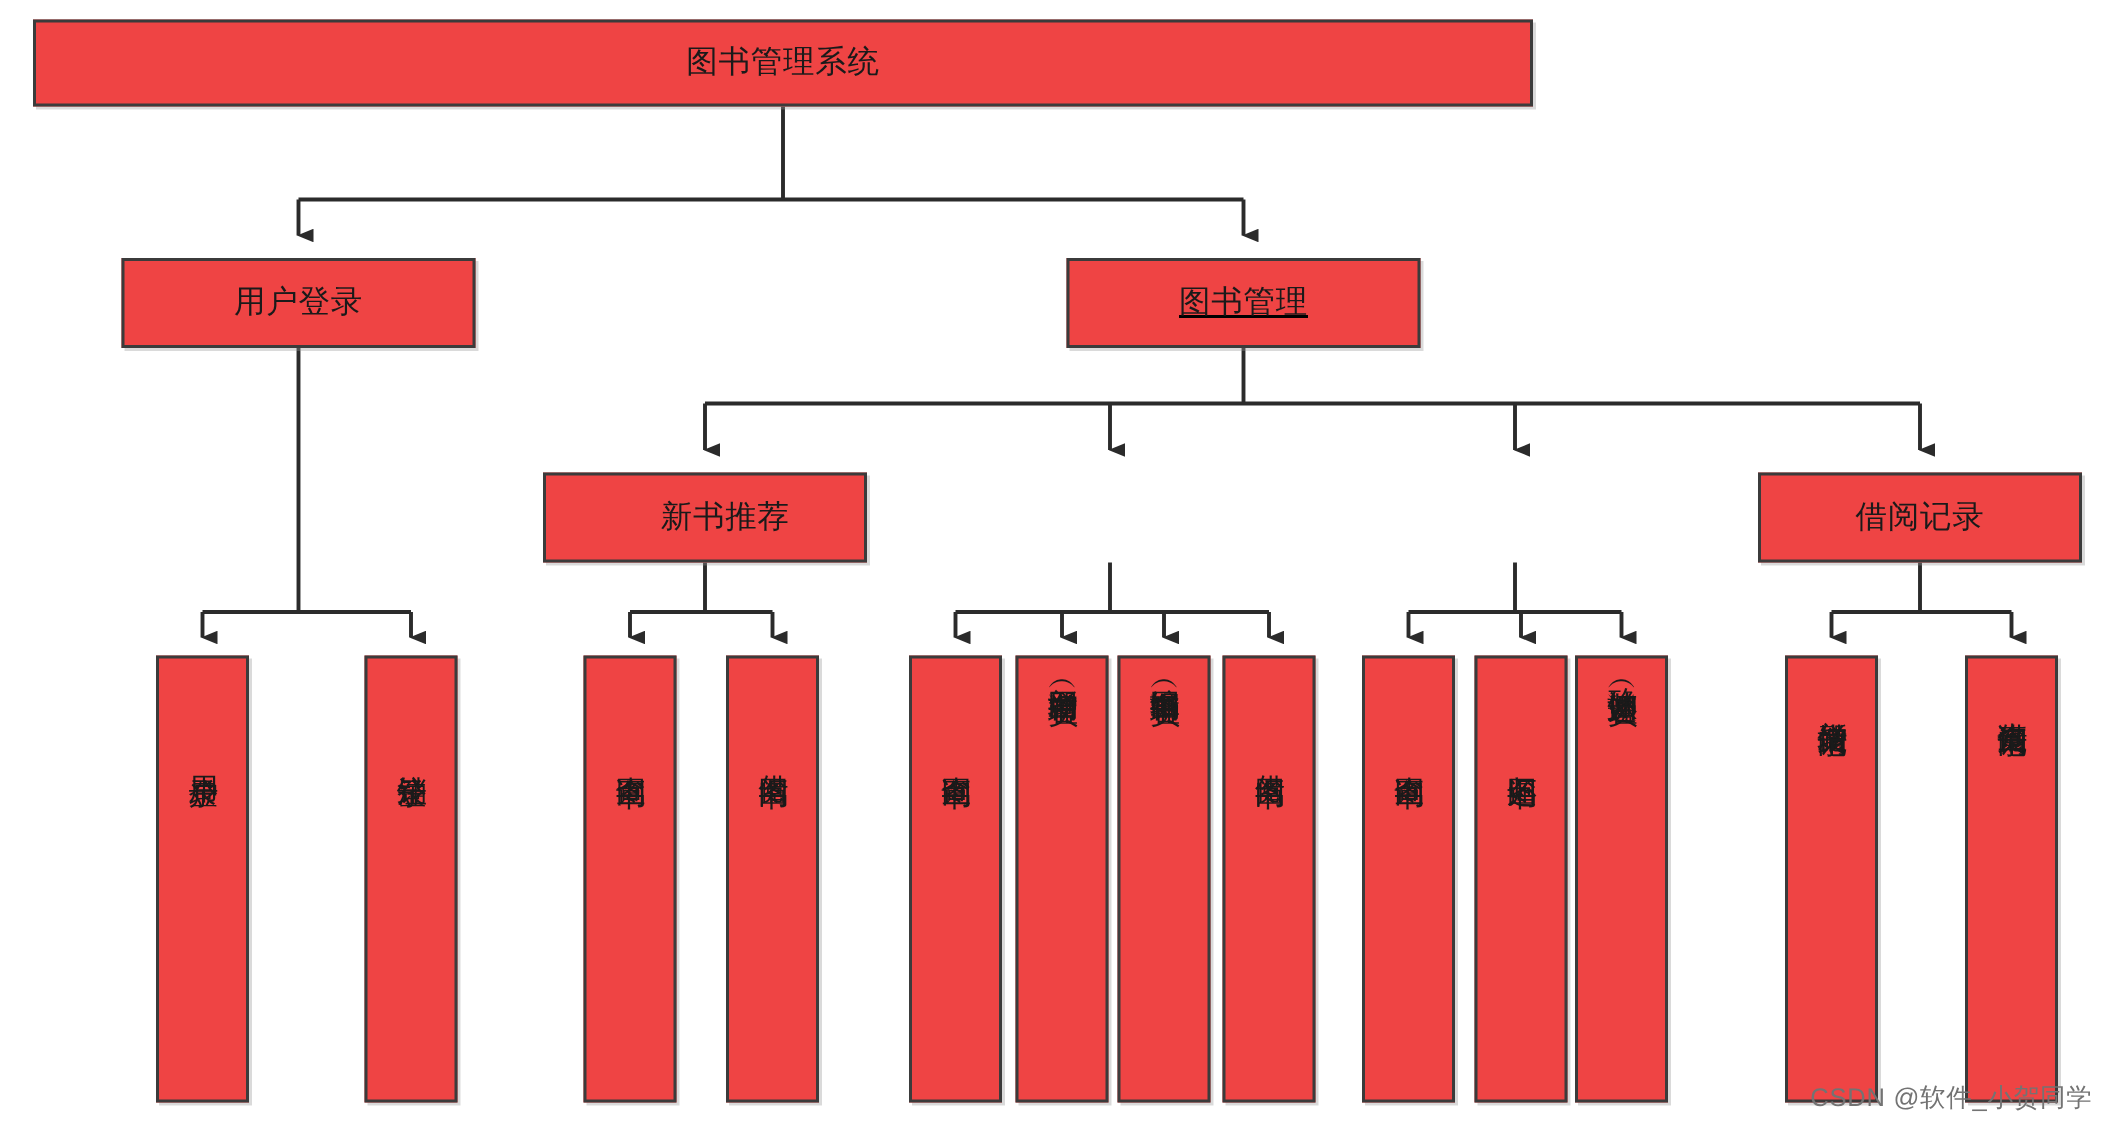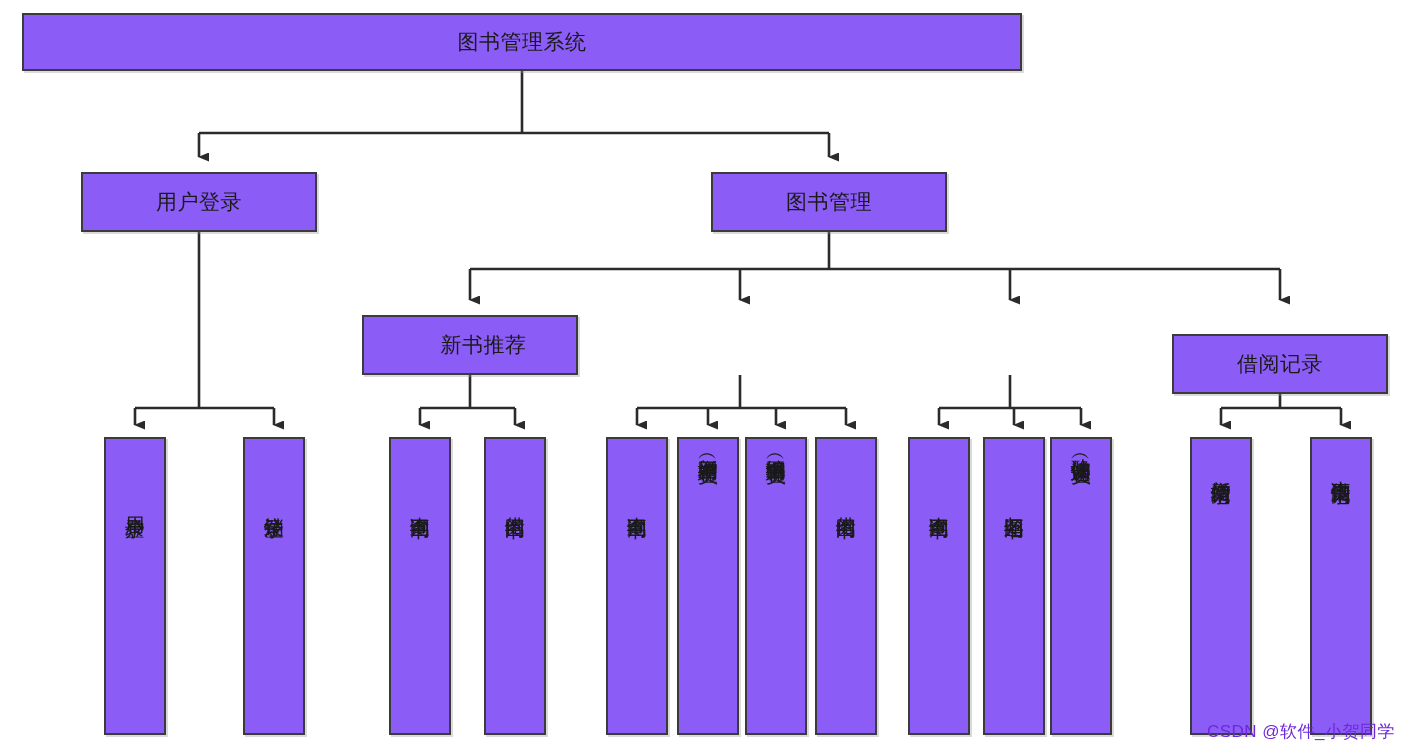--- a/index.html
+++ b/index.html
@@ -26,21 +26,21 @@
     left: 0;
     top: 0;
     width: 1405px;
     height: 747px;
     display: block;
   }
   
   .node-box {
     position: absolute;
     box-sizing: border-box;
-    background: #8b5cf6;
+    background: #ef4444;
     border: 2.4px solid #3b3b3b;
     display: flex;
     align-items: center;
     justify-content: center;
     box-shadow: 2px 2px 0 rgba(150,150,150,0.35);
   }
   .node-label-h {
     font-size: 21px;
     line-height: 1.1;
     color: #1a1a1a;
@@ -66,21 +66,21 @@
   }
   .node-box.leaf.pad-top-lg {
     padding-top: 4px;
   }
   
   #watermark {
     position: absolute;
     right: 10px;
     bottom: 4px;
     font-size: 17px;
-    color: #6d28d9;
+    color: #737373;
     letter-spacing: 0.5px;
     white-space: nowrap;
     font-family: "Liberation Sans", "DejaVu Sans", sans-serif;
     pointer-events: none;
   }
 </style>
 </head>
 <body>
 
 <div id="diagram-root">
@@ -135,28 +135,28 @@
     </g>
   </svg>
 
   <div class="node-box" style="left:22px; top:13px; width:1000px; height:58px;">
     <span class="node-label-h">图书管理系统</span>
   </div>
 
   <div class="node-box" style="left:81px; top:172px; width:236px; height:60px;">
     <span class="node-label-h">用户登录</span>
   </div>
-  <div class="node-box" style="left:711px; top:172px; width:236px; height:60px;">
+  <div class="node-box" style="left:711px; top:172px; width:236px; height:60px;text-decoration:underline;">
     <span class="node-label-h">图书管理</span>
   </div>
 
   <div class="node-box" style="left:362px; top:315px; width:216px; height:60px;padding-left:27px;">
     <span class="node-label-h">新书推荐</span>
   </div>
-  <div class="node-box" style="left:1172px; top:315px; width:216px; height:60px;margin-top:19px;">
+  <div class="node-box" style="left:1172px; top:315px; width:216px; height:60px;">
     <span class="node-label-h">借阅记录</span>
   </div>
 
   <div class="node-box leaf" style="left:104px; top:437px; width:62px; height:298px; padding-top:62px;">
     <span class="node-label-v">用户登录</span>
   </div>
   <div class="node-box leaf" style="left:243px; top:437px; width:62px; height:298px; padding-top:62px;">
     <span class="node-label-v">注销登录</span>
   </div>
   <div class="node-box leaf" style="left:389px; top:437px; width:62px; height:298px; padding-top:62px;">

